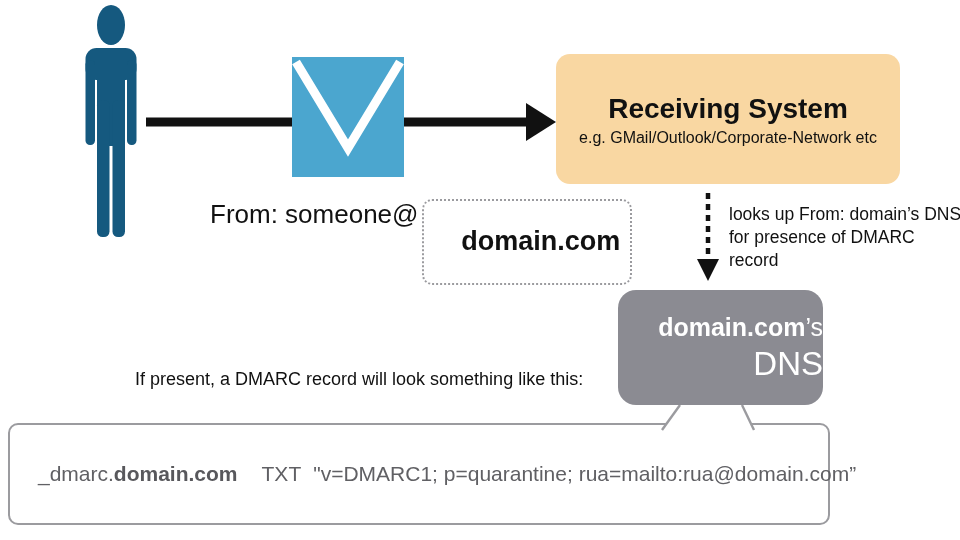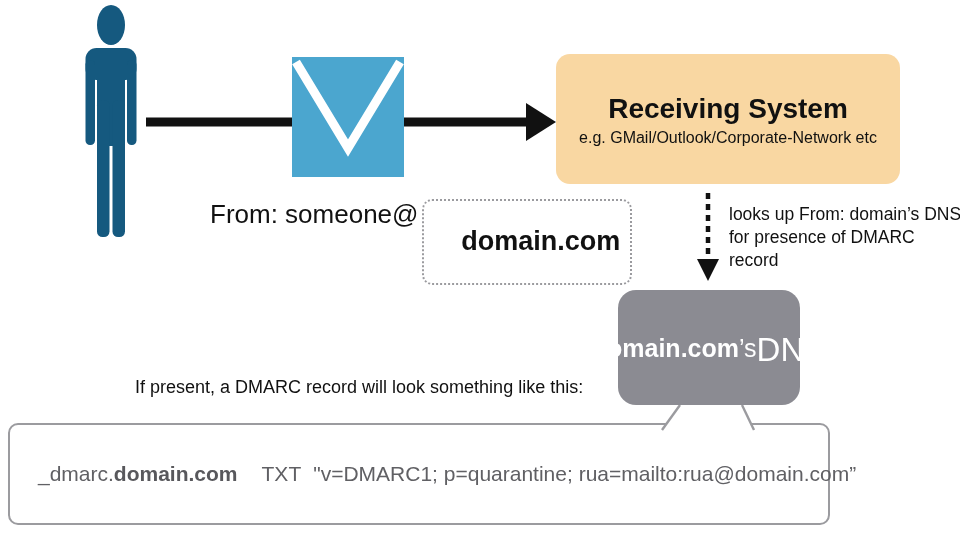--- a/index.html
+++ b/index.html
@@ -23,28 +23,28 @@
   }
   #receiving-box .title{font-size:28px;font-weight:700;color:#111;letter-spacing:0;line-height:34px;}
   #receiving-box .subtitle{font-size:16px;color:#111;margin-top:3px;}
 
   
   #lookup-note{left:729px;top:203px;width:236px;font-size:17.5px;line-height:23px;color:#111;z-index:2;}
 
   
   #dns-box{
     left:618px;top:290px;width:182px;height:115px;background:#8B8B92;border-radius:18px;
-    z-index:4;display:flex;flex-direction:row;align-items:center;justify-content:center;color:#fff;
+    z-index:4;display:flex;flex-direction:column;align-items:flex-end;justify-content:center;color:#fff;padding-left:23px;
   }
   #dns-box .dns-domain{font-size:25px;font-weight:700;line-height:28px;}
   #dns-box .dns-suffix{font-weight:400;}
   #dns-box .dns-label{font-size:33px;font-weight:400;line-height:38px;margin-top:4px;}
 
   
-  #record-caption{left:135px;top:377px;font-size:18px;color:#111;z-index:2;white-space:nowrap;}
+  #record-caption{left:135px;top:369px;font-size:18px;color:#111;z-index:2;white-space:nowrap;}
 
   
   #record-box{
     left:8px;top:423px;width:818px;height:98px;background:#fff;
     border:2px solid #9B9B9F;border-radius:10px;z-index:2;
     display:flex;align-items:center;
   }
   #record-text{margin-left:28px;font-size:21px;color:#606064;white-space:nowrap;}
   #record-text .rec-bold{font-weight:700;color:#58585C;}
   #record-text .rec-type{margin-left:24px;}

